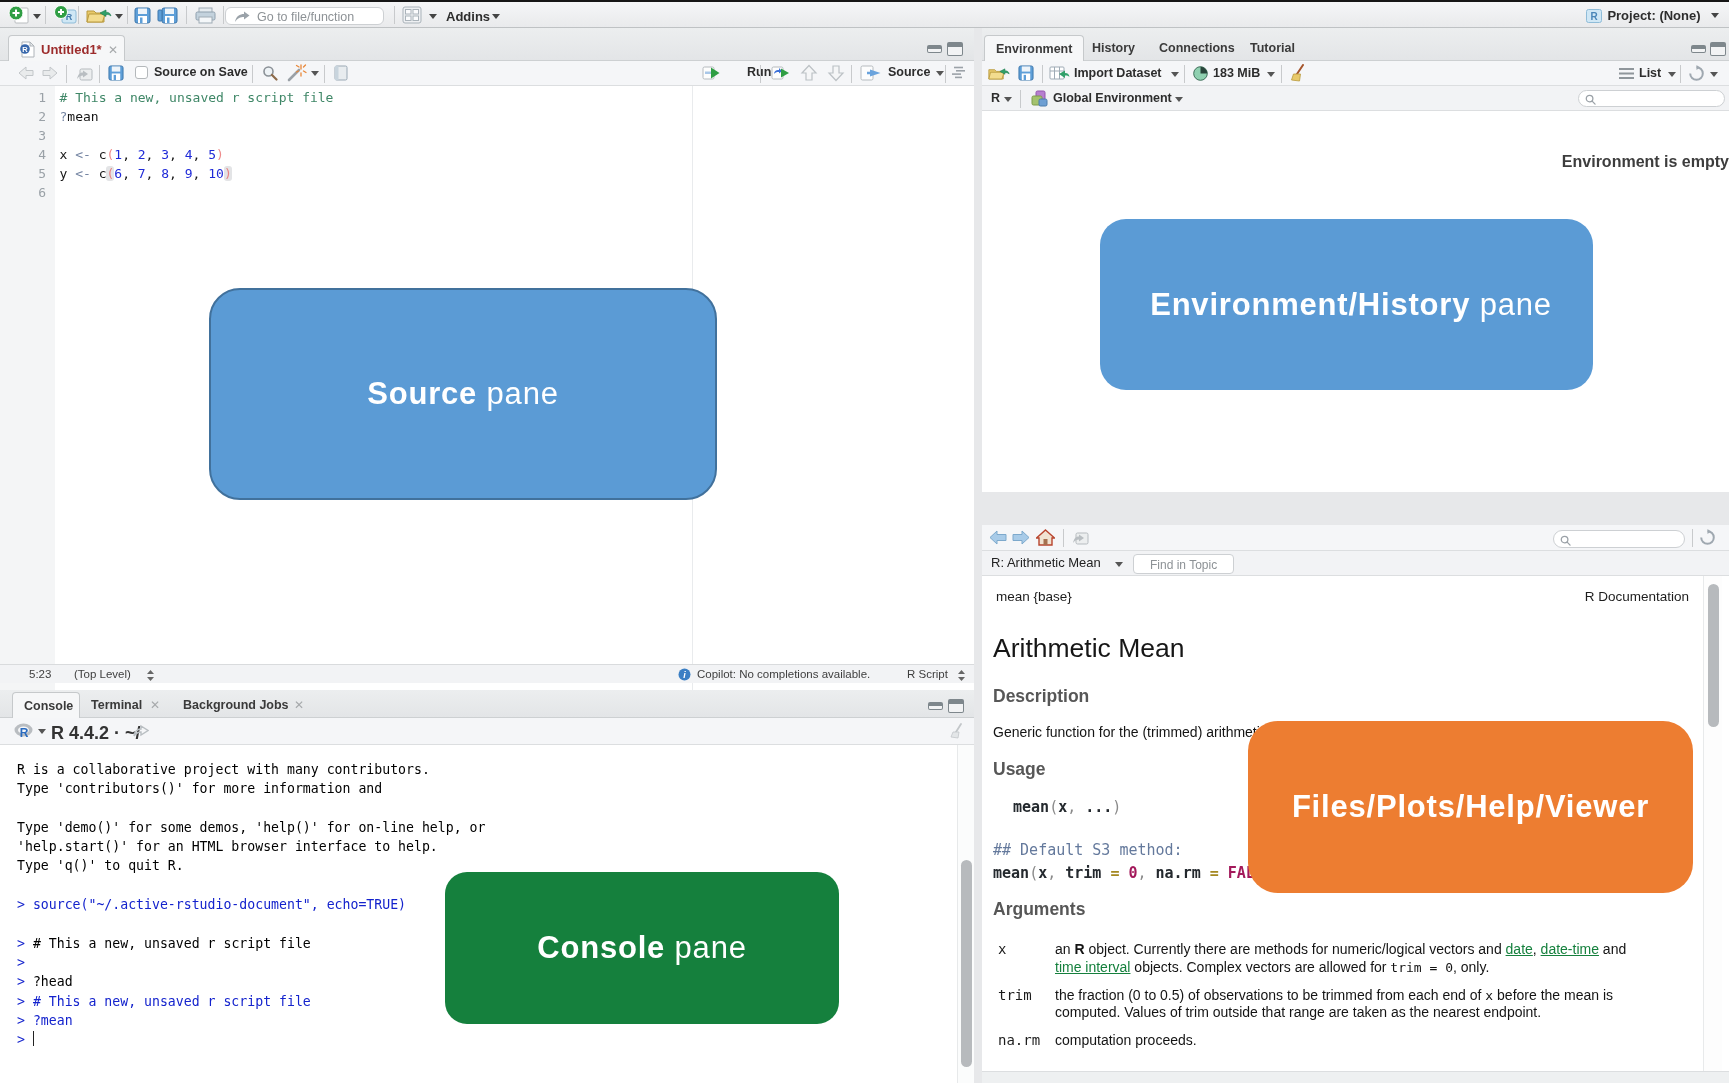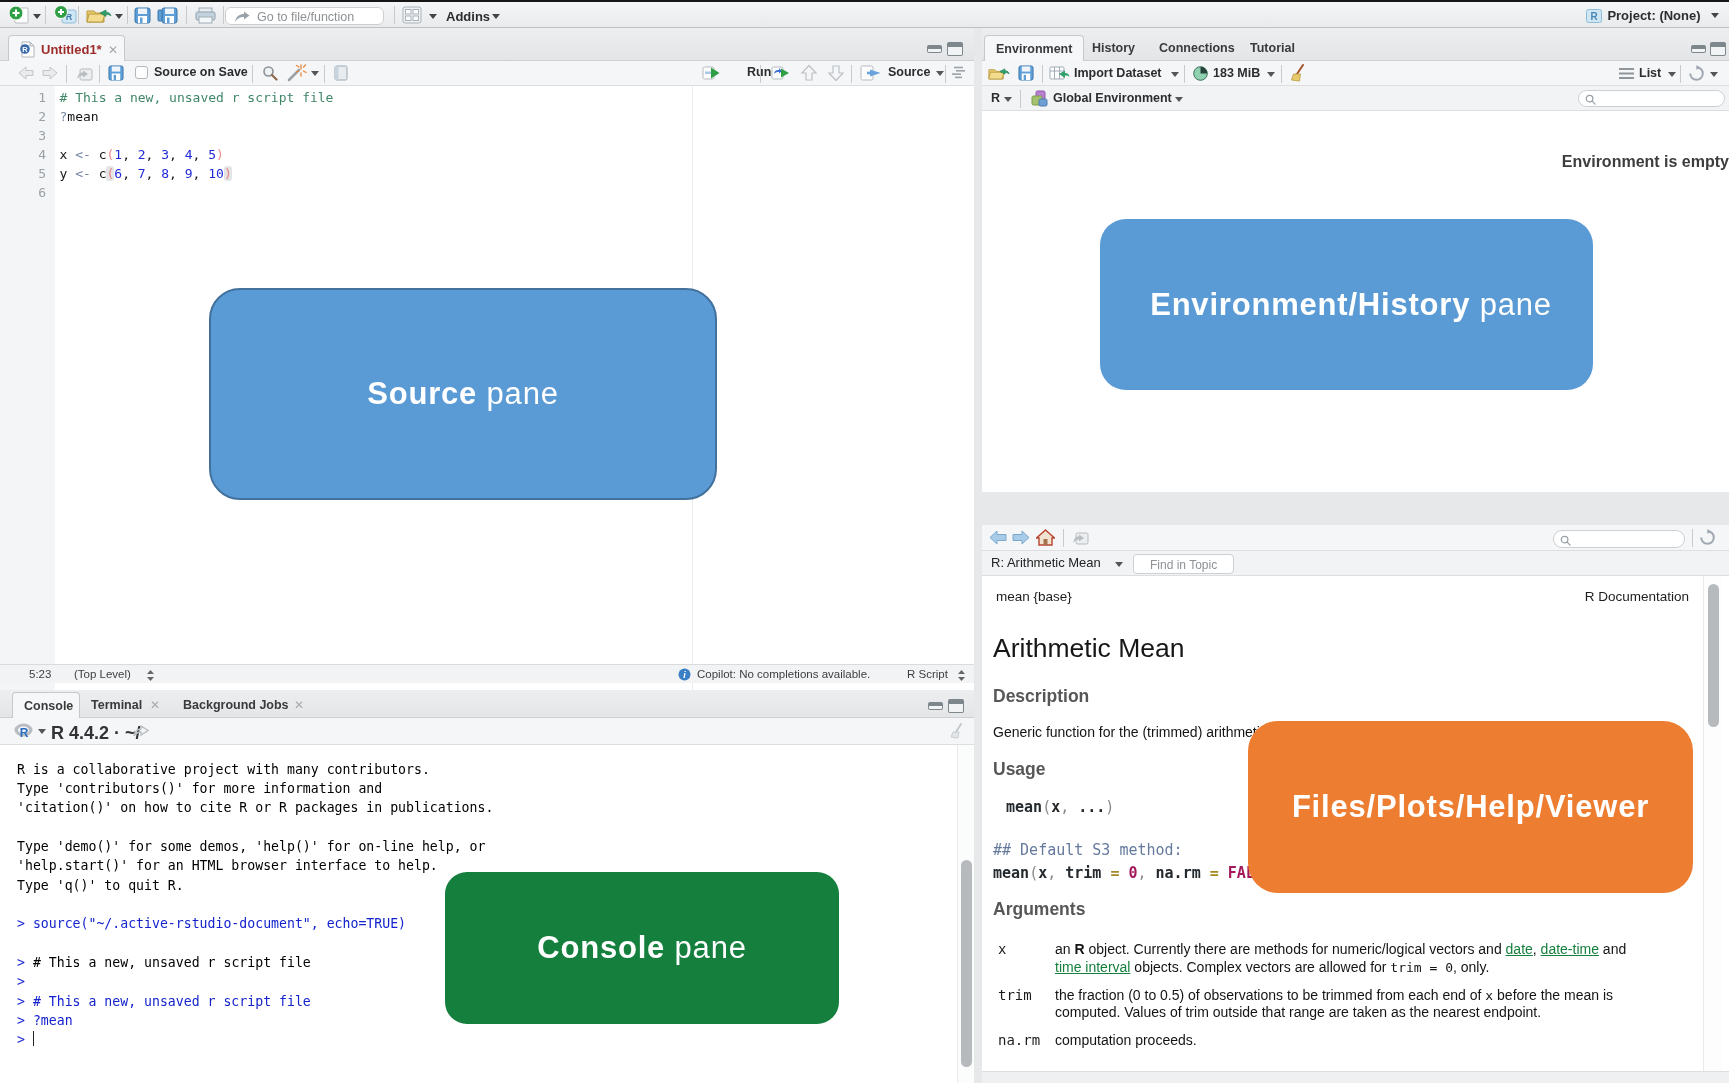--- a/index.html
+++ b/index.html
@@ -355,30 +355,30 @@
     </svg>
     <svg class="abs" style="left:950px; top:5px;" width="17" height="17" viewBox="0 0 17 17">
       <line x1="11" y1="1" x2="6" y2="9" stroke="#c3c7ca" stroke-width="1.8" stroke-linecap="round"></line>
       <path d="M3 9 L9 9 L8 15 L1 14 z" fill="#e3e6e8" stroke="#c3c7ca" stroke-width="0.8"></path>
     </svg>
   </div>
   <div class="abs pane-body" style="left:0; top:55px; width:974px; height:338px;">
     <div id="console-lines" class="abs mono" style="left:17px; top:14.5px;">
         <div class="cl-line"><span class="cl-out">R is a collaborative project with many contributors.</span></div>
         <div class="cl-line"><span class="cl-out">Type 'contributors()' for more information and</span></div>
-        <div class="cl-line"><span class="cl-out">'citation()' on how to cite R or R packages in publications.</span></div>
         <div class="cl-line"></div>
         <div class="cl-line"><span class="cl-out">Type 'demo()' for some demos, 'help()' for on-line help, or</span></div>
         <div class="cl-line"><span class="cl-out">'help.start()' for an HTML browser interface to help.</span></div>
         <div class="cl-line"><span class="cl-out">Type 'q()' to quit R.</span></div>
         <div class="cl-line"></div>
         <div class="cl-line"><span class="cl-cmd">&gt; source("~/.active-rstudio-document", echo=TRUE)</span></div>
         <div class="cl-line"></div>
         <div class="cl-line"><span class="cl-cmd">&gt; </span><span class="cl-out"># This a new, unsaved r script file</span></div>
         <div class="cl-line"><span class="cl-cmd">&gt;</span></div>
+        <div class="cl-line"><span class="cl-cmd">&gt; </span><span class="cl-out">?head</span></div>
         <div class="cl-line"><span class="cl-cmd">&gt; # This a new, unsaved r script file</span></div>
         <div class="cl-line"><span class="cl-cmd">&gt; ?mean</span></div>
         <div class="cl-line"><span class="cl-cmd">&gt; </span><span class="cl-cursor"></span></div>
       </div>
     <div class="abs" style="left:957px; top:0; width:17px; height:338px; border-left:1px solid #e7e9ea; background:#fbfcfc;">
       <div class="sb-thumb abs" style="left:3px; top:115px; width:11px; height:207px;"></div>
     </div>
   </div>
 </div>
 
@@ -503,21 +503,21 @@
     </div>
   </div>
 
   <div class="abs pane-body" style="left:0; top:77px; width:747px; height:495px;">
     <span class="abs" style="left:14px; top:13px; font-size:13.5px; color:#1d1d1d;">mean {base}</span>
     <span class="abs" style="right:40px; top:13px; font-size:13.5px; color:#1d1d1d;">R Documentation</span>
     <div class="abs" style="left:11px; top:57px; font-size:26.5px; color:#161616;">Arithmetic Mean</div>
     <div class="abs help-h" style="left:11px; top:110px;">Description</div>
     <div class="abs help-body" style="left:11px; top:148px;">Generic function for the (trimmed) arithmetic mean.</div>
     <div class="abs help-h" style="left:11px; top:183px;">Usage</div>
-    <div id="help-usage-1" class="abs help-code" style="left:4px; top:222px;padding-left:20px;"><span class="hc-fn">mean</span><span class="hc-pn">(</span><span class="hc-fn">x</span><span class="hc-pn">,</span><span class="hc-pn"> </span><span class="hc-fn">...</span><span class="hc-pn">)</span></div>
+    <div id="help-usage-1" class="abs help-code" style="left:11px; top:222px;padding-left:20px;"><span class="hc-fn">mean</span><span class="hc-pn">(</span><span class="hc-fn">x</span><span class="hc-pn">,</span><span class="hc-pn"> </span><span class="hc-fn">...</span><span class="hc-pn">)</span></div>
     <div id="help-usage-cmt" class="abs help-code" style="left:11px; top:265px;"><span class="hc-cmt">## Default S3 method:</span></div>
     <div id="help-usage-2" class="abs help-code" style="left:11px; top:288px;"><span class="hc-fn">mean</span><span class="hc-pn">(</span><span class="hc-fn">x</span><span class="hc-pn">,</span><span class="hc-pn"> </span><span class="hc-fn">trim</span><span class="hc-pn"> </span><span class="hc-op">=</span><span class="hc-pn"> </span><span class="hc-lit">0</span><span class="hc-pn">,</span><span class="hc-pn"> </span><span class="hc-fn">na.rm</span><span class="hc-pn"> </span><span class="hc-op">=</span><span class="hc-pn"> </span><span class="hc-lit">FALSE</span><span class="hc-pn">,</span><span class="hc-pn"> </span><span class="hc-fn">...</span><span class="hc-pn">)</span></div>
     <div class="abs help-h" style="left:11px; top:323px;">Arguments</div>
     <div id="help-args" class="abs" style="left:16px; top:365px; width:700px;">
         <div style="display: flex; margin-bottom: 10.5px;">
           <div class="arg-name" style="width: 57px; flex: 0 0 auto;">x</div>
           <div class="help-body">
             <div class="arg-line"><span>an </span><span class="hb-bold">R</span><span> object. Currently there are methods for numeric/logical vectors and </span><span class="hb-link">date</span><span>, </span><span class="hb-link">date-time</span><span> and</span></div>
             <div class="arg-line"><span class="hb-link">time interval</span><span> objects. Complex vectors are allowed for </span><span class="hb-code">trim = 0</span><span>, only.</span></div>
           </div>

